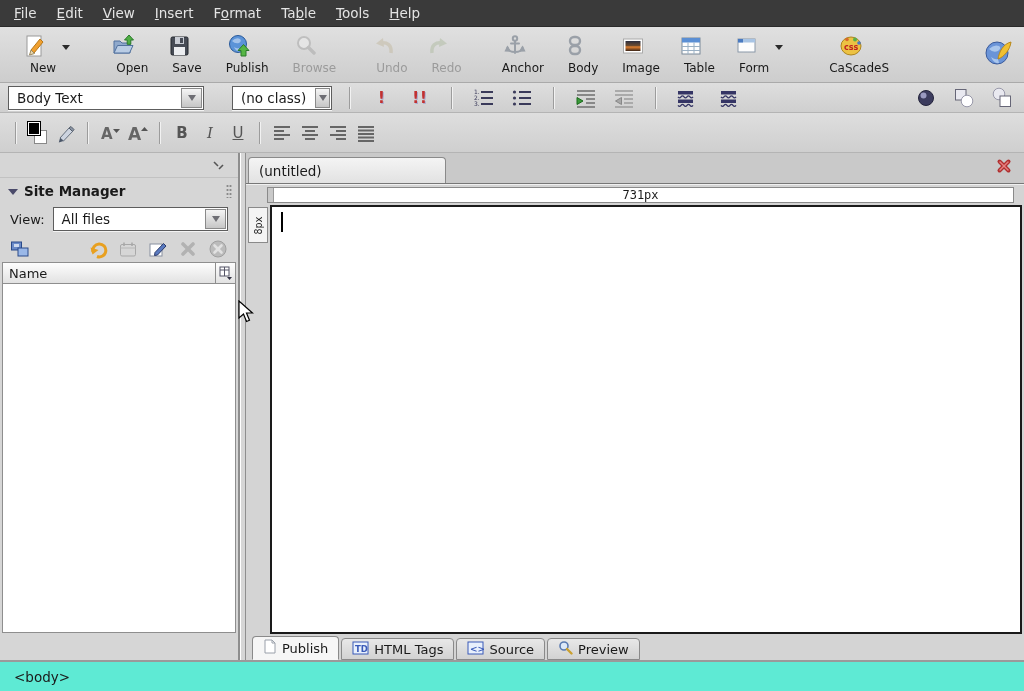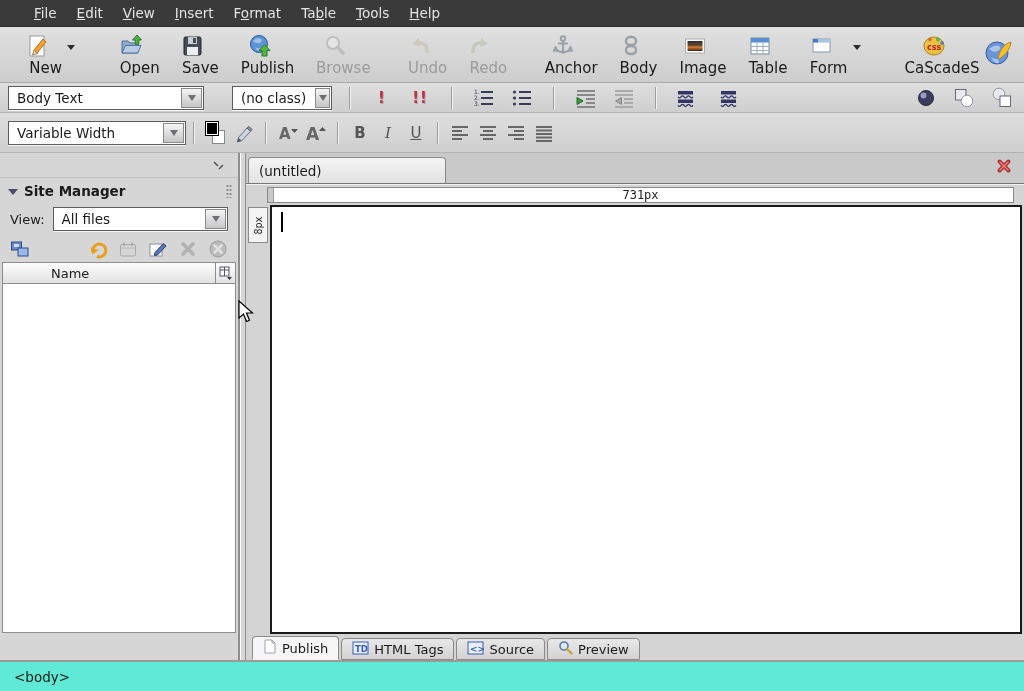--- a/index.html
+++ b/index.html
@@ -2,31 +2,31 @@
 <html><head>
 <meta charset="utf-8">
 <style>
   * { margin:0; padding:0; box-sizing:border-box; }
   html,body { width:1024px; height:691px; }
   body { font-family:"DejaVu Sans","Liberation Sans",sans-serif; font-size:13px;
          background:#d4d4d4; position:relative; overflow:hidden; color:#1a1a1a; }
 
   
   #menubar { position:absolute; top:0; left:0; right:0; height:27px; background:#3a3a3a;
-             display:flex; align-items:center; padding-left:24px; border-bottom:1px solid #2a2a2a; }
+             display:flex; align-items:center; padding-left:4px; border-bottom:1px solid #2a2a2a; }
   .menu-item { color:#e4e4e4; font-size:13.5px; padding:4px 10px; cursor:default; }
   .menu-item u { text-decoration:underline; }
 
   
   #toolbar { position:absolute; top:27px; left:0; right:0; height:56px;
              background:linear-gradient(#e0e0e0,#cdcdcd); border-bottom:1px solid #aaa;
              display:flex; align-items:center; padding:2px 8px 2px 10px; }
   .tbtn { display:flex; flex-direction:column; align-items:center; justify-content:center;
           min-width:44px; padding:2px 4px; gap:1px; }
-  .tbtn .lab { font-size:15px; line-height:13px; white-space:nowrap;margin-left:16px; }
+  .tbtn .lab { font-size:12px; line-height:13px; white-space:nowrap;margin-left:16px; }
   .tbtn.disabled .lab { color:#9b9b9b; }
   .tbtn.disabled svg { opacity:.55; filter:grayscale(60%); }
   .drop-arrow { width:0; height:0; border-left:4px solid transparent; border-right:4px solid transparent;
                 border-top:5px solid #2a2a2a; margin:0 10px 14px 2px; }
   .tb-gap { width:16px; }
   #toolbar .spacer { flex:1; }
 
   
   .fmtbar { position:absolute; left:0; right:0; background:linear-gradient(#dedede,#cfcfcf);
             display:flex; align-items:center; border-bottom:1px solid #b4b4b4; }
@@ -67,21 +67,21 @@
   .sb-header .title { font-weight:bold; font-size:13.5px; flex:1; }
   .grippy { width:6px; height:14px; background-image:radial-gradient(circle,#8a8a8a 1px,transparent 1.2px);
             background-size:3px 4px; }
   .sb-view { height:32px; display:flex; align-items:center; padding:0 10px; gap:8px; }
   .sb-icons { height:27px; display:flex; align-items:center; padding:0 10px; }
   .sb-icons .right { margin-left:auto; display:flex; gap:10px; align-items:center; }
   .sbi { width:20px; height:20px; display:flex; align-items:center; justify-content:center; }
   .sbi.disabled { opacity:.65; }
   .name-header { height:22px; margin:0 2px; display:flex; align-items:center;
                  background:linear-gradient(#fdfdfd,#e2e2e2); border:1px solid #8e8e8e; }
-  .name-header .txt { flex:1; padding-left:6px; font-size:13px;margin-left:42px; }
+  .name-header .txt { flex:1; padding-left:6px; font-size:13px; }
   .name-header .colpick { width:20px; align-self:stretch; border-left:1px solid #8e8e8e;
                           display:flex; align-items:center; justify-content:center;
                           background:linear-gradient(#fdfdfd,#e2e2e2); }
   .sb-tree { height:349px; margin:0 2px; background:#fff; border:1px solid #8e8e8e; border-top:none; }
   .sb-bottom { flex:1; }
 
   
   .tabbar { height:31px; background:#c9c9c9; display:flex; align-items:flex-end;
             border-bottom:1px solid #777; box-shadow:0 1px 0 #f0f0f0; position:relative; }
   .doc-tab { width:198px; height:26px; margin-left:2px; background:linear-gradient(#f4f4f4,#e2e2e2);
@@ -381,26 +381,20 @@
     </span>
   <span class="fmticon">
       <svg width="22" height="22" viewBox="0 0 22 22">
     <circle cx="8" cy="7" r="5.8" fill="#e9e9f0" stroke="#99a"></circle>
     <rect x="9" y="9" width="10.5" height="10.5" fill="#fff" stroke="#667"></rect>
       </svg>
     </span>
 </div>
 
 <div id="fmt2" class="fmtbar">
-  <div class="select" style="width:178px">
-    <span class="val" style="flex:1">Variable Width</span>
-    <span class="abtn">
-        <i></i>
-      </span>
-  </div>
   <span class="sep"></span>
   <span class="colorw">
     <span class="back"></span>
     <span class="front"></span>
   </span>
   <span class="fmticon">
       <svg width="22" height="22" viewBox="0 0 22 22">
     <path d="M5 16 L14 6 l3.5 3.5 L8.5 19z" fill="#cdd4e0" stroke="#66707e"></path>
     <path d="M14 6 l2-1.5 3 3 -1.5 2z" fill="#8a94a4" stroke="#555e6a"></path>
     <path d="M5 16 l-1.2 4.4 4.7-1.4z" fill="#4a5668"></path>

